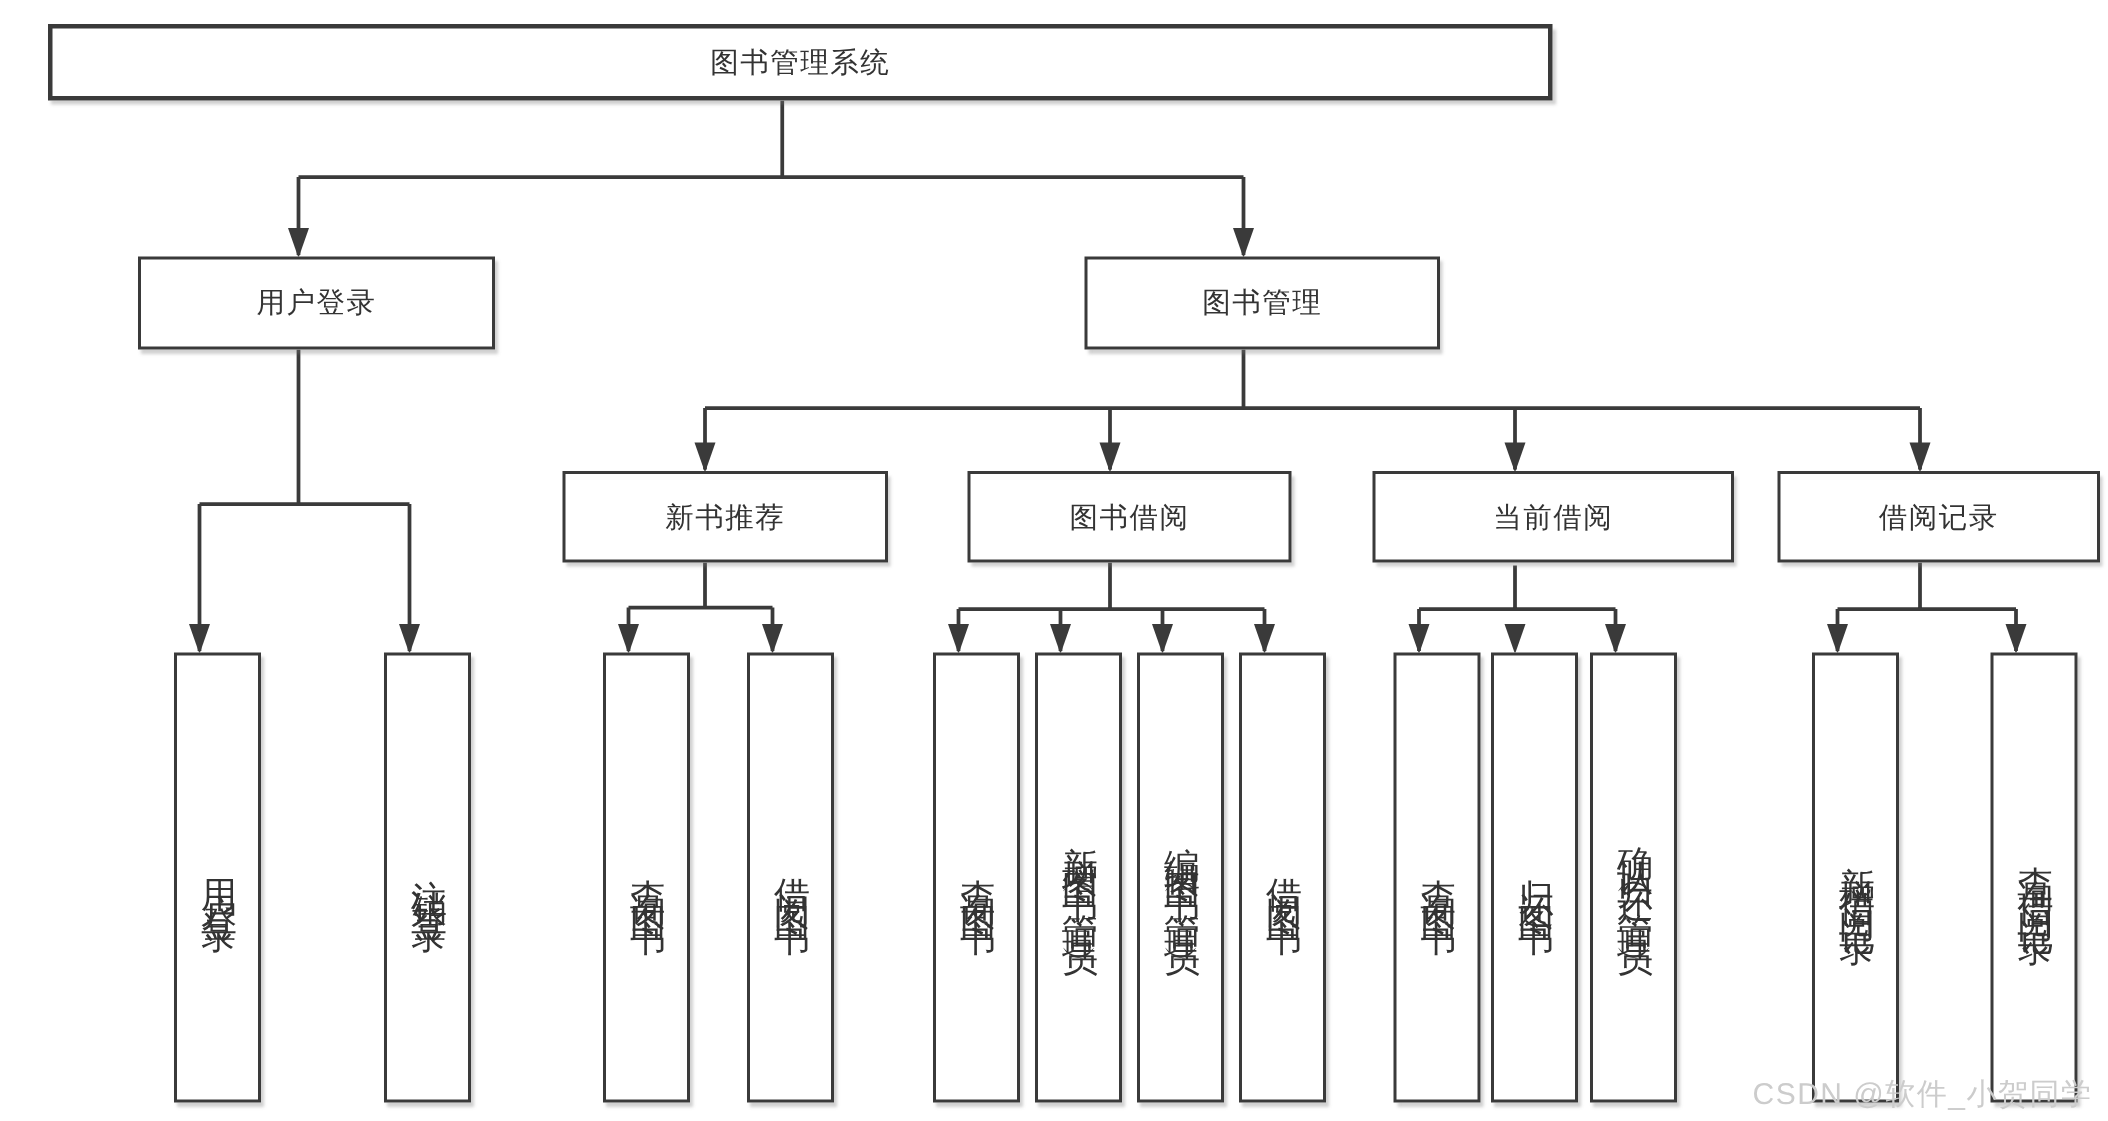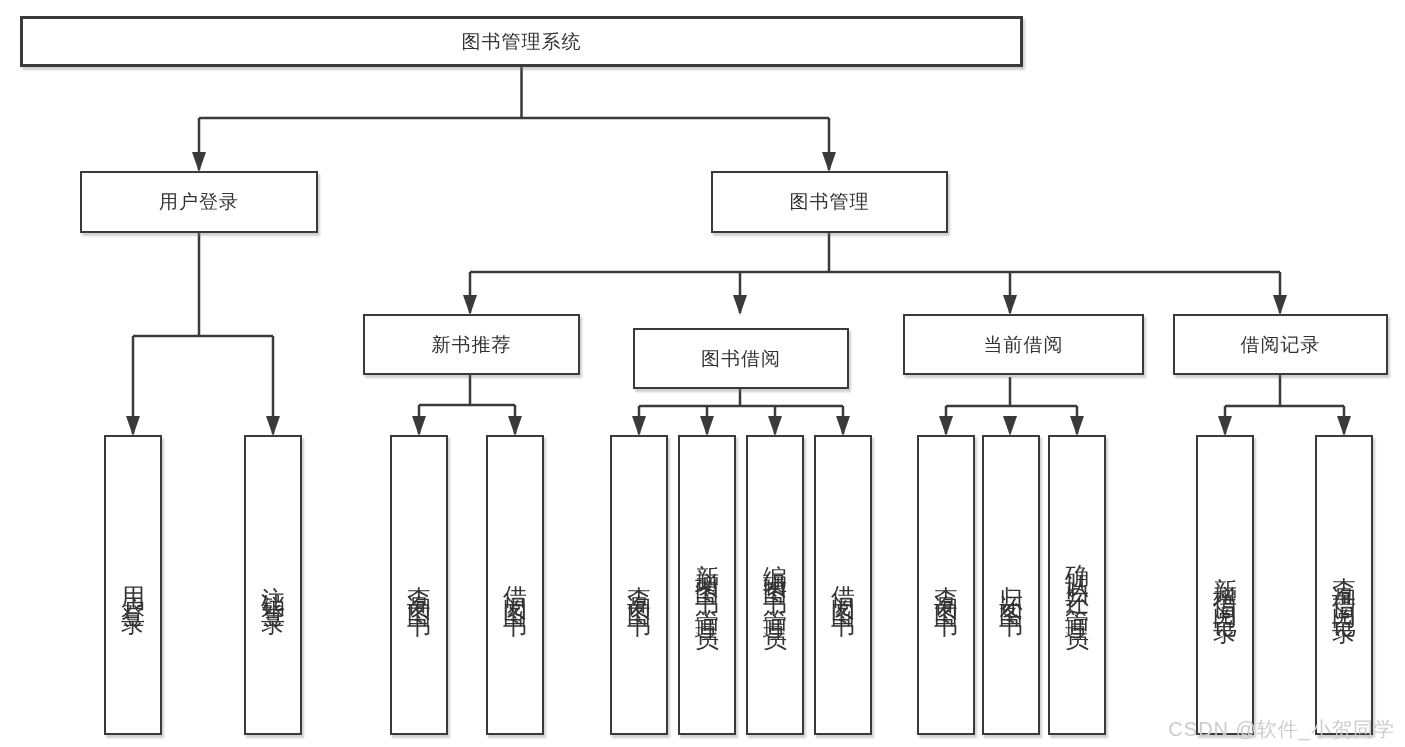--- a/index.html
+++ b/index.html
@@ -15,20 +15,21 @@
   .arrow{fill:var(--line,#3a3a3a);stroke:none;}
   .box{
     position:absolute;
     background:#fff;
     border:2px solid var(--box-border,#3a3a3a);
     box-sizing:border-box;
     display:flex;align-items:center;justify-content:center;
     color:var(--text,#333);
     z-index:2;
     box-shadow:2px 3px 2px rgba(120,120,120,0.35);
+    margin-left:12px;
   }
   .box.h span{font-size:19px;letter-spacing:1px;white-space:nowrap;}
   .box.v span{
     writing-mode:vertical-rl;
     text-orientation:mixed;
     font-size:24px;
     letter-spacing:9px;
     line-height:1;
     max-height:96%;
   }
@@ -84,21 +85,21 @@
   <div class="box h" style="left:80px;top:171px;width:238px;height:62px;">
     <span>用户登录</span>
   </div>
   <div class="box h" style="left:711px;top:171px;width:237px;height:62px;">
     <span>图书管理</span>
   </div>
 
   <div class="box h" style="left:363px;top:314px;width:217px;height:61px;">
     <span>新书推荐</span>
   </div>
-  <div class="box h" style="left:633px;top:328px;width:216px;height:61px;align-items:center;">
+  <div class="box h" style="left:633px;top:314px;width:216px;height:61px;align-items:center;">
     <span>图书借阅</span>
   </div>
   <div class="box h" style="left:903px;top:314px;width:241px;height:61px;">
     <span>当前借阅</span>
   </div>
   <div class="box h" style="left:1173px;top:314px;width:215px;height:61px;">
     <span>借阅记录</span>
   </div>
 
   <div class="box v" style="left:104px;top:435px;width:58px;height:300px;">

